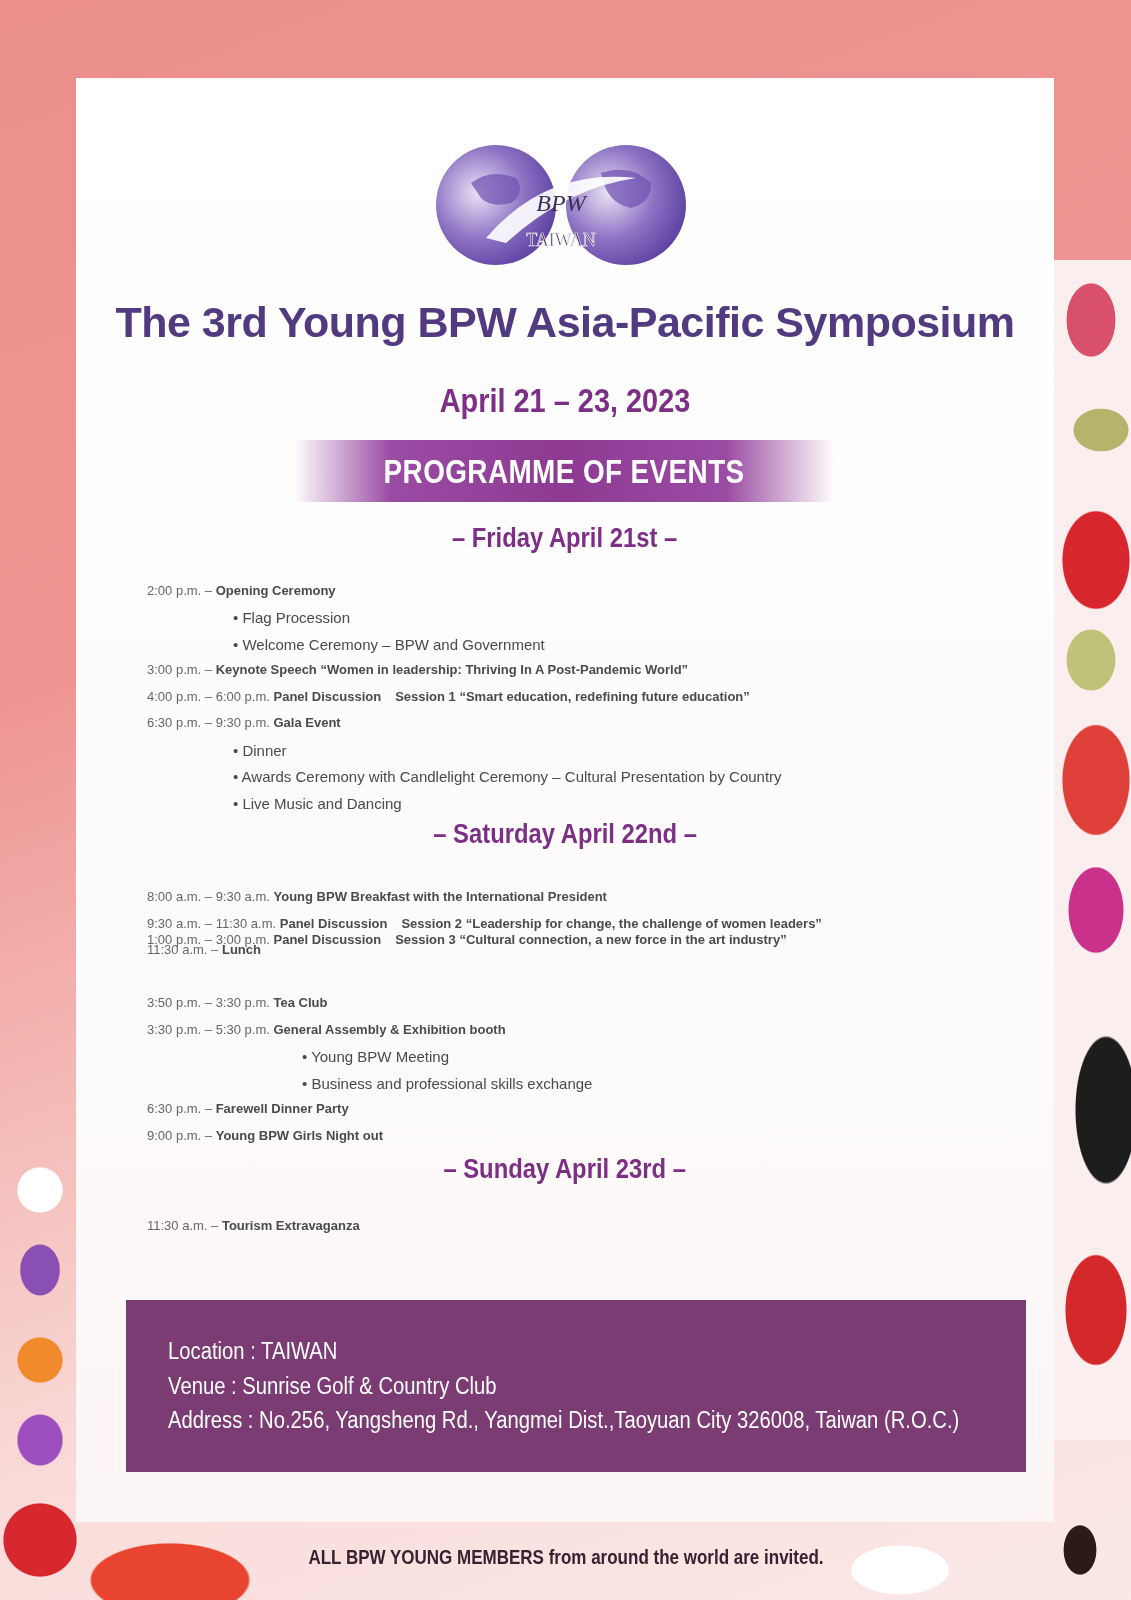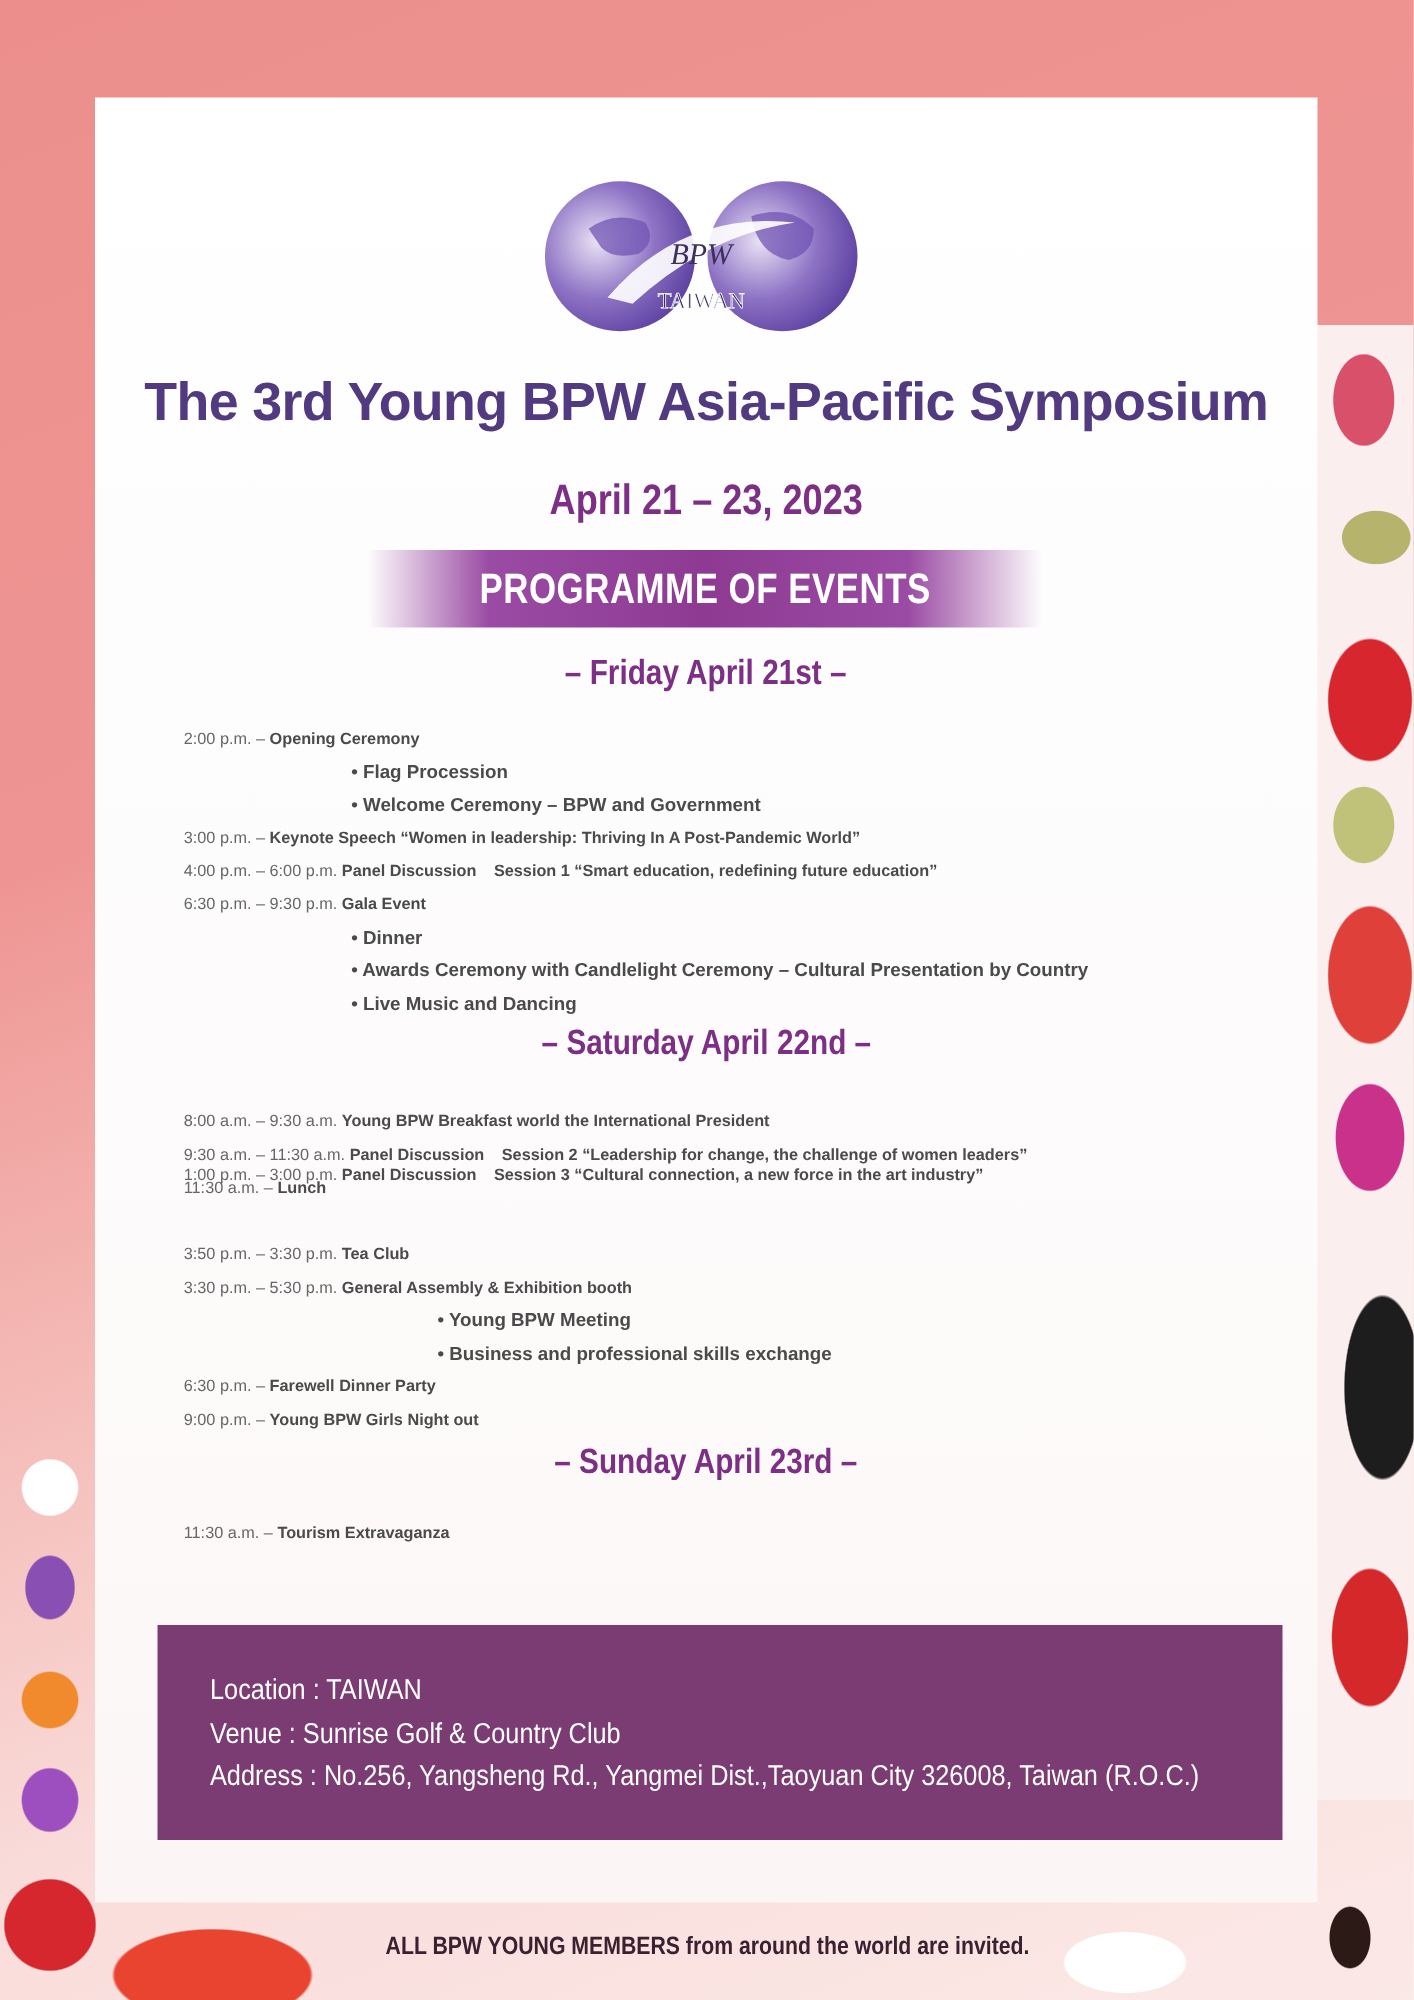--- a/index.html
+++ b/index.html
@@ -59,21 +59,21 @@
     position:absolute; left:0; right:0; text-align:center;
     color:#7c2f85; font-size:28px; font-weight:bold;
   }
   .day-heading span { display:inline-block; transform:scaleX(0.85); }
   .row {
     position:absolute; left:71px; font-size:13px; color:#555; white-space:nowrap;
   }
   .row .t { color:#666; }
   .row .e { color:#4a4a4a; font-weight:bold; }
   .row .s { color:#4a4a4a; font-weight:bold; margin-left:14px; }
-  .bullet { position:absolute; font-size:15px; color:#4a4a4a; font-weight:bold; white-space:nowrap;margin-left:48px; }
+  .bullet { position:absolute; font-size:15px; color:#4a4a4a; font-weight:normal; white-space:nowrap; }
   .info {
     position:absolute; left:50px; top:1222px; width:880px; height:172px;
     background:#7b3c73;
     padding-left:20px;
   }
   .info div {
     position:absolute; left:42px; color:#fff; font-size:23px; white-space:nowrap;
     transform-origin:left center; transform:scaleX(0.88);
   }
   .footer {
@@ -119,21 +119,21 @@
   <div class="bullet" style="left:157px; top:531px;">• Flag Procession</div>
   <div class="bullet" style="left:157px; top:558px;">• Welcome Ceremony – BPW and Government</div>
   <div class="row" style="top:584px;"><span class="t">3:00 p.m. –</span> <span class="e">Keynote Speech “Women in leadership: Thriving In A Post-Pandemic World”</span></div>
   <div class="row" style="top:611px;"><span class="t">4:00 p.m. – 6:00 p.m.</span> <span class="e">Panel Discussion</span><span class="s">Session 1 “Smart education, redefining future education”</span></div>
   <div class="row" style="top:637px;"><span class="t">6:30 p.m. – 9:30 p.m.</span> <span class="e">Gala Event</span></div>
   <div class="bullet" style="left:157px; top:664px;">• Dinner</div>
   <div class="bullet" style="left:157px; top:690px;">• Awards Ceremony with Candlelight Ceremony – Cultural Presentation by Country</div>
   <div class="bullet" style="left:157px; top:717px;">• Live Music and Dancing</div>
 
   <div class="day-heading" style="top:740px;"><span>– Saturday April 22nd –</span></div>
-  <div class="row" style="top:811px;"><span class="t">8:00 a.m. – 9:30 a.m.</span> <span class="e">Young BPW Breakfast world the International President</span></div>
+  <div class="row" style="top:811px;"><span class="t">8:00 a.m. – 9:30 a.m.</span> <span class="e">Young BPW Breakfast with the International President</span></div>
   <div class="row" style="top:838px;"><span class="t">9:30 a.m. – 11:30 a.m.</span> <span class="e">Panel Discussion</span><span class="s">Session 2 “Leadership for change, the challenge of women leaders”</span></div>
   <div class="row" style="top:864px;"><span class="t">11:30 a.m. –</span> <span class="e">Lunch</span></div>
   <div class="row" style="top:854px;"><span class="t">1:00 p.m. – 3:00 p.m.</span> <span class="e">Panel Discussion</span><span class="s">Session 3 “Cultural connection, a new force in the art industry”</span></div>
   <div class="row" style="top:917px;"><span class="t">3:50 p.m. – 3:30 p.m.</span> <span class="e">Tea Club</span></div>
   <div class="row" style="top:944px;"><span class="t">3:30 p.m. – 5:30 p.m.</span> <span class="e">General Assembly &amp; Exhibition booth</span></div>
   <div class="bullet" style="left:226px; top:970px;">• Young BPW Meeting</div>
   <div class="bullet" style="left:226px; top:997px;">• Business and professional skills exchange</div>
   <div class="row" style="top:1023px;"><span class="t">6:30 p.m. –</span> <span class="e">Farewell Dinner Party</span></div>
   <div class="row" style="top:1050px;"><span class="t">9:00 p.m. –</span> <span class="e">Young BPW Girls Night out</span></div>
 

